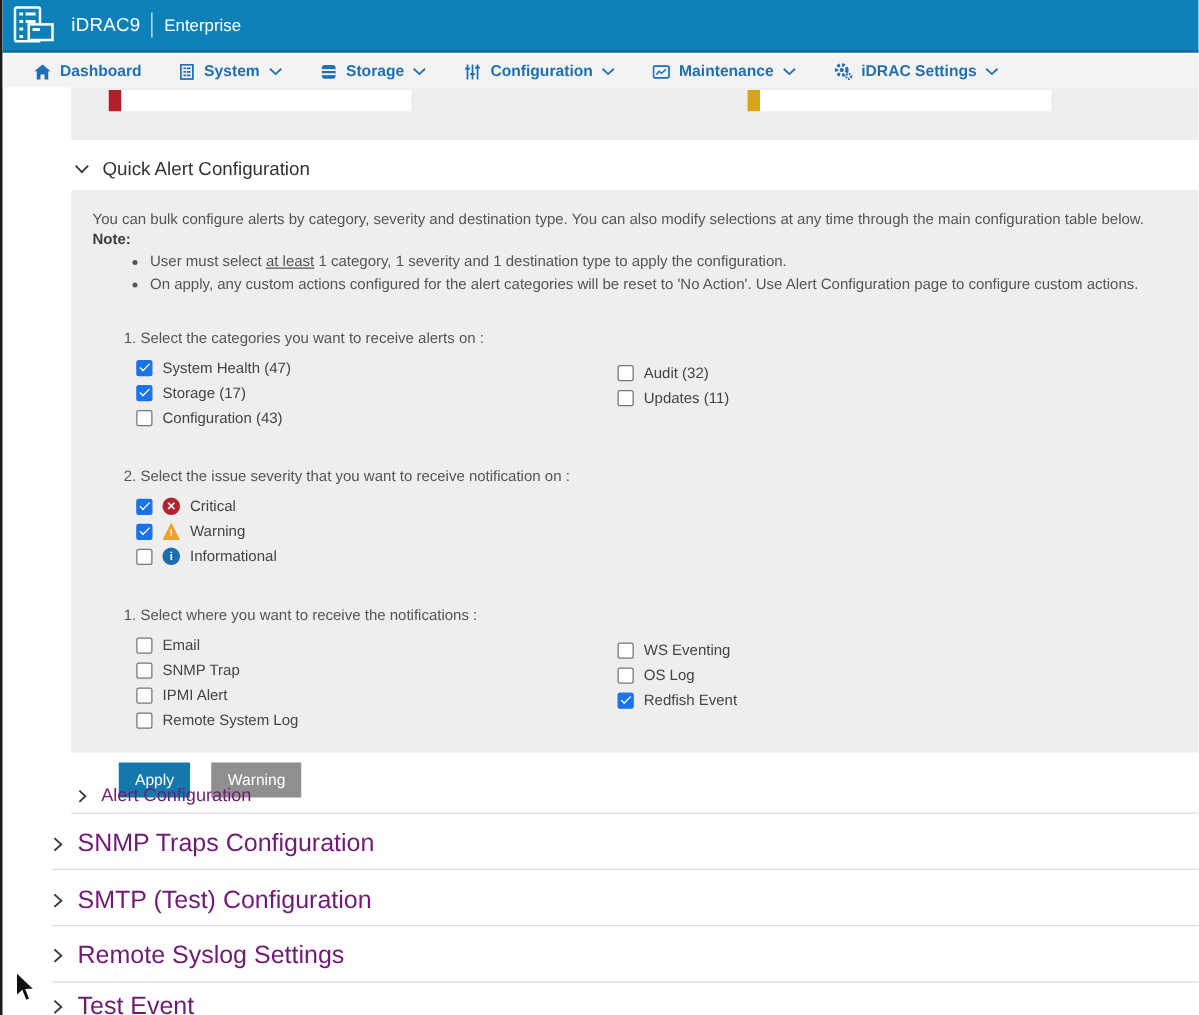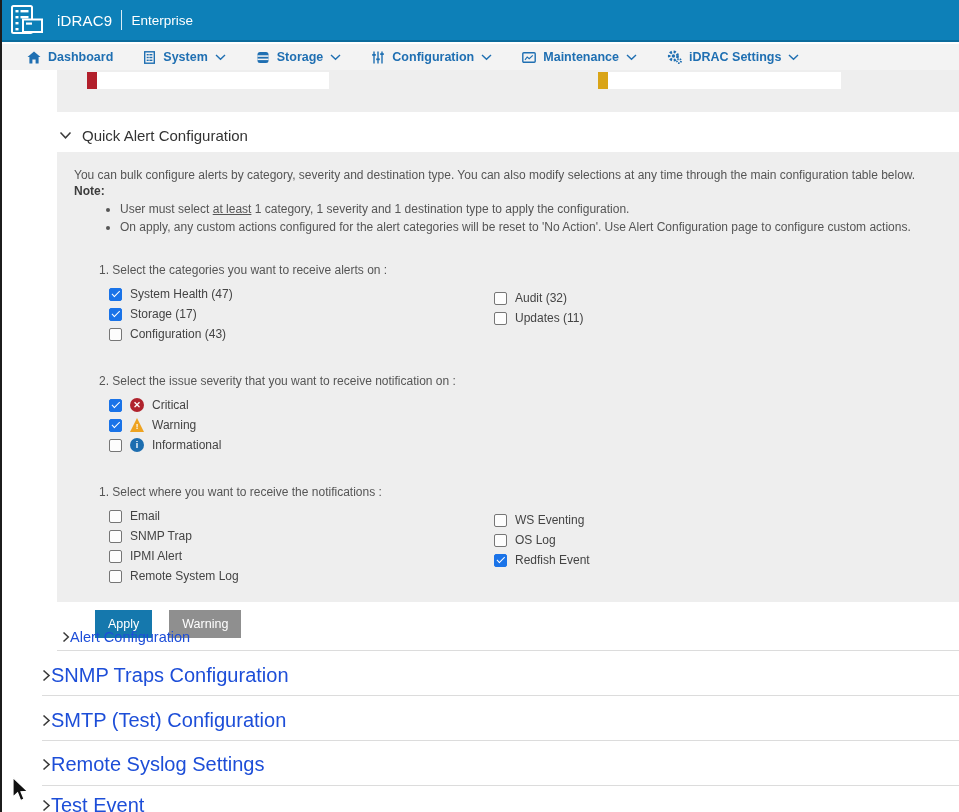--- a/index.html
+++ b/index.html
@@ -51,21 +51,21 @@
 
   .sev-icon { width: 14px; height: 14px; flex: 0 0 auto; display: flex; align-items: center; justify-content: center; color: #ffffff; font-size: 9px; font-weight: bold; line-height: 1; }
   .sev-critical { border-radius: 50%; }
   .sev-warning { clip-path: polygon(50% 0, 0 100%, 100% 100%); padding-top: 4px; font-size: 8px; }
   .sev-info { border-radius: 50%; font-style: normal; }
 
   .btn-row { margin: 24px 0 0 21px; display: flex; gap: 17px; }
   .btn { border: none; color: #ffffff; font-family: "Liberation Sans", sans-serif; font-size: 12.5px; padding: 7px 13px; cursor: pointer; }
 
   
-  .sec { position: absolute; display: flex; align-items: center; height: 26px; cursor: pointer; color: #1d4ed8; }
+  .sec { position: absolute; display: flex; align-items: center; gap: 11px; height: 26px; cursor: pointer; color: #701a75; }
   .sec.sub { font-size: 14.5px; }
   .sec.top { font-size: 20px; }
   .divider { position: absolute; right: 0; border-top: 1px solid #dcdcdc; height: 0; }
 
   
   .cursor { position: absolute; left: 10px; top: 777px; pointer-events: none; }
 </style>
 </head>
 <body>
 

